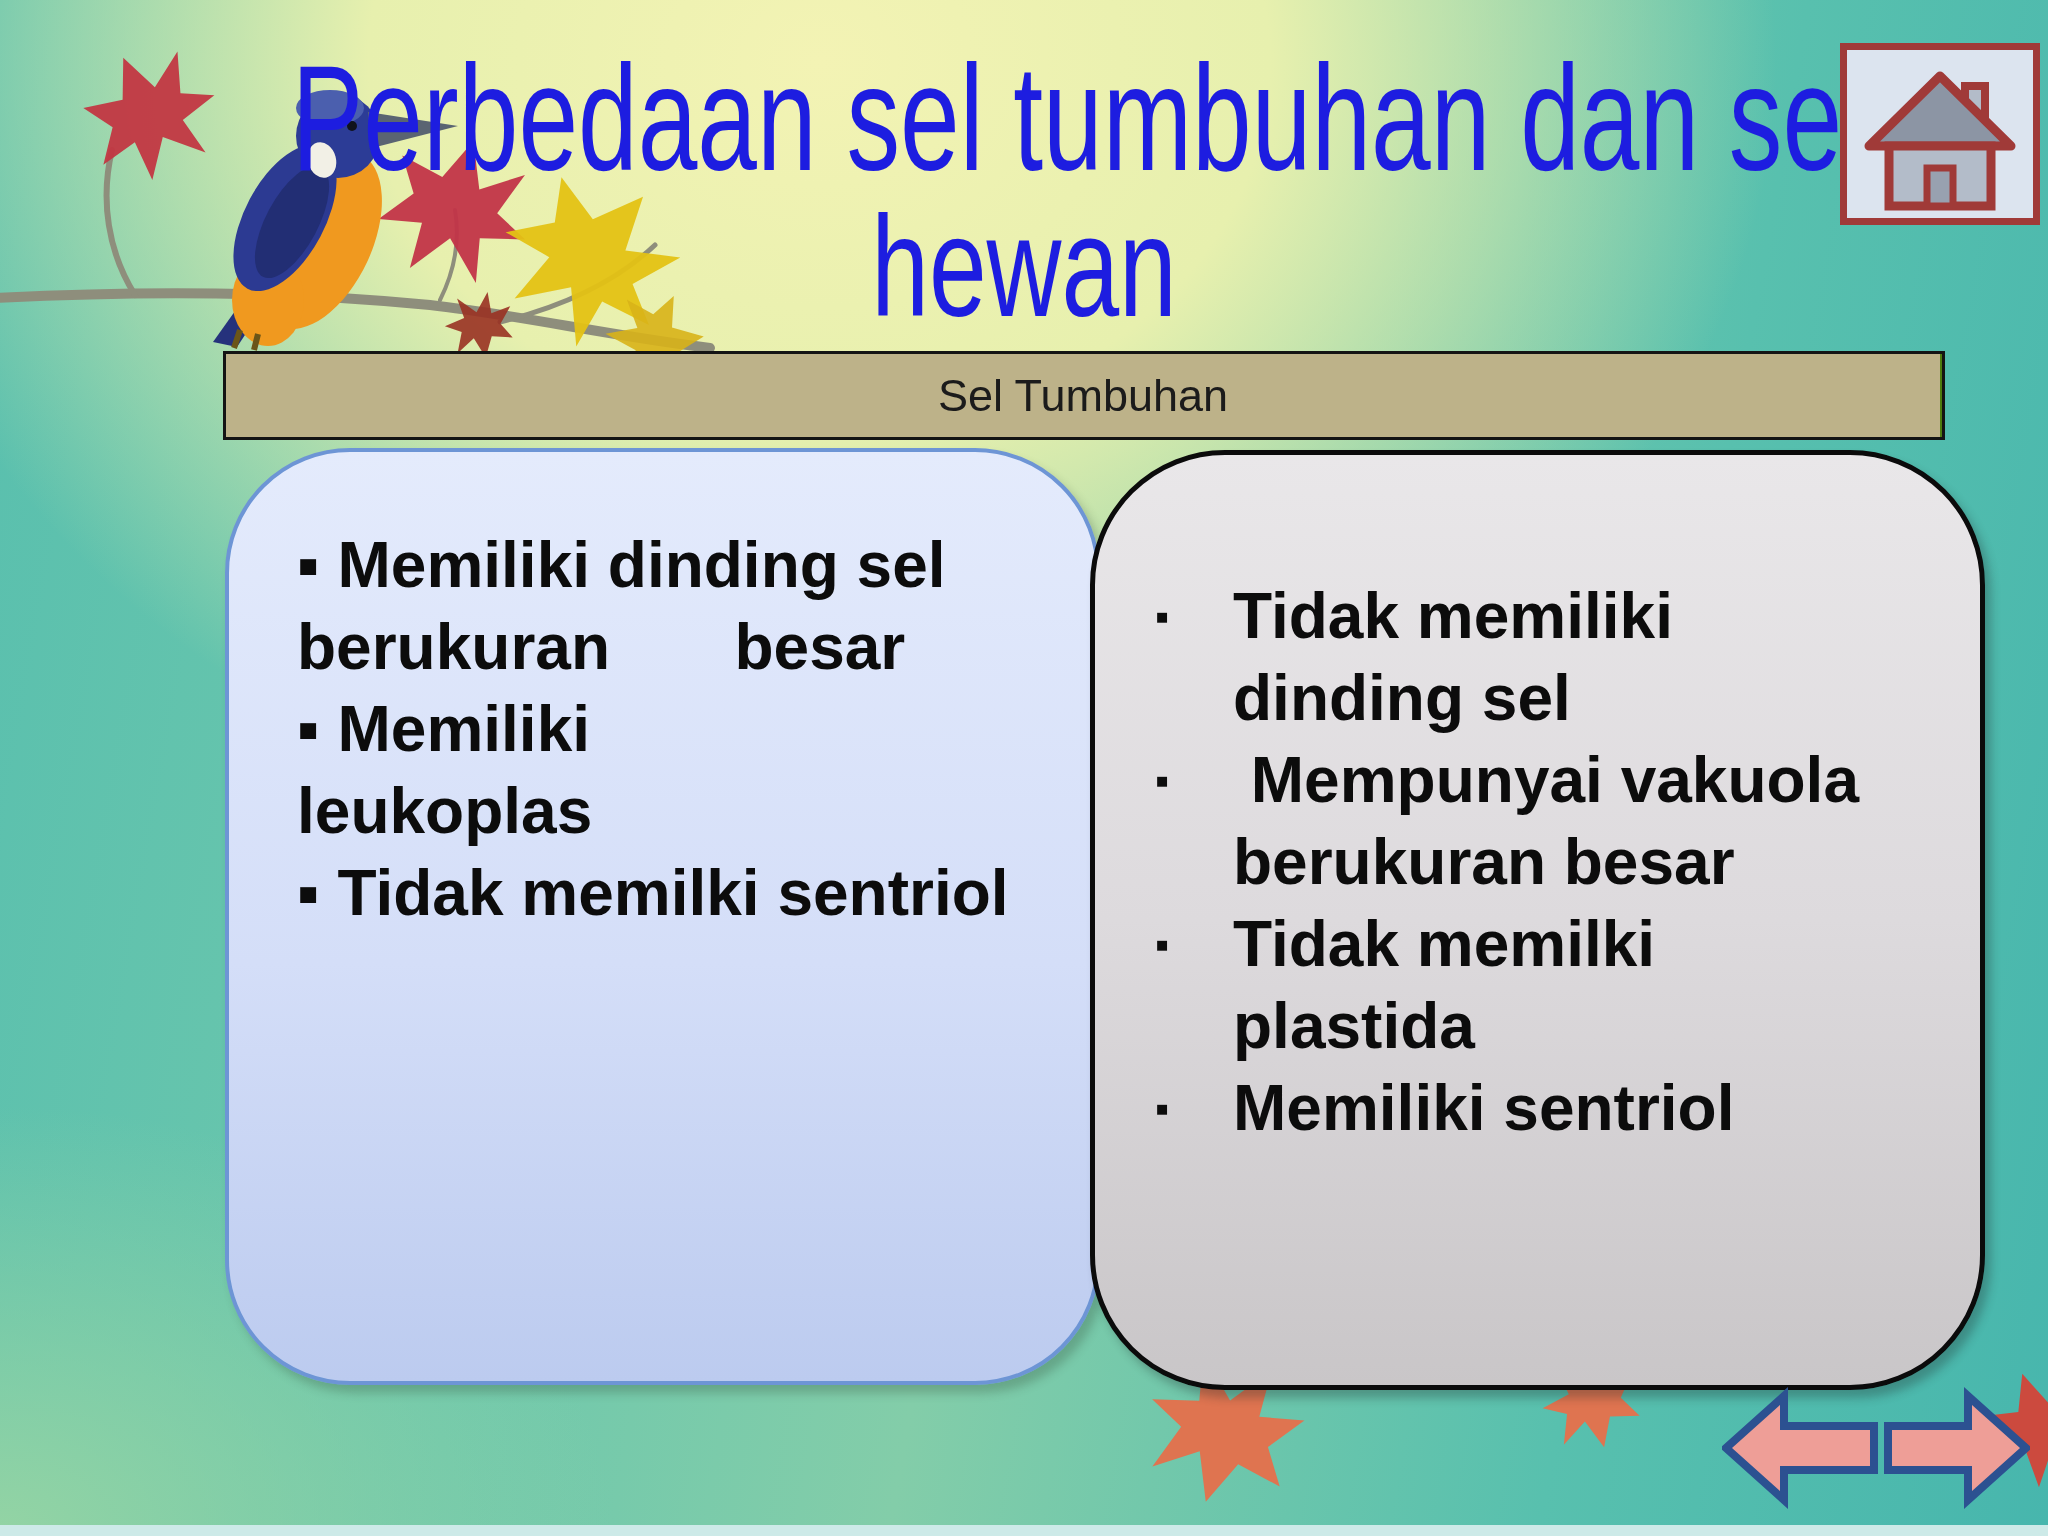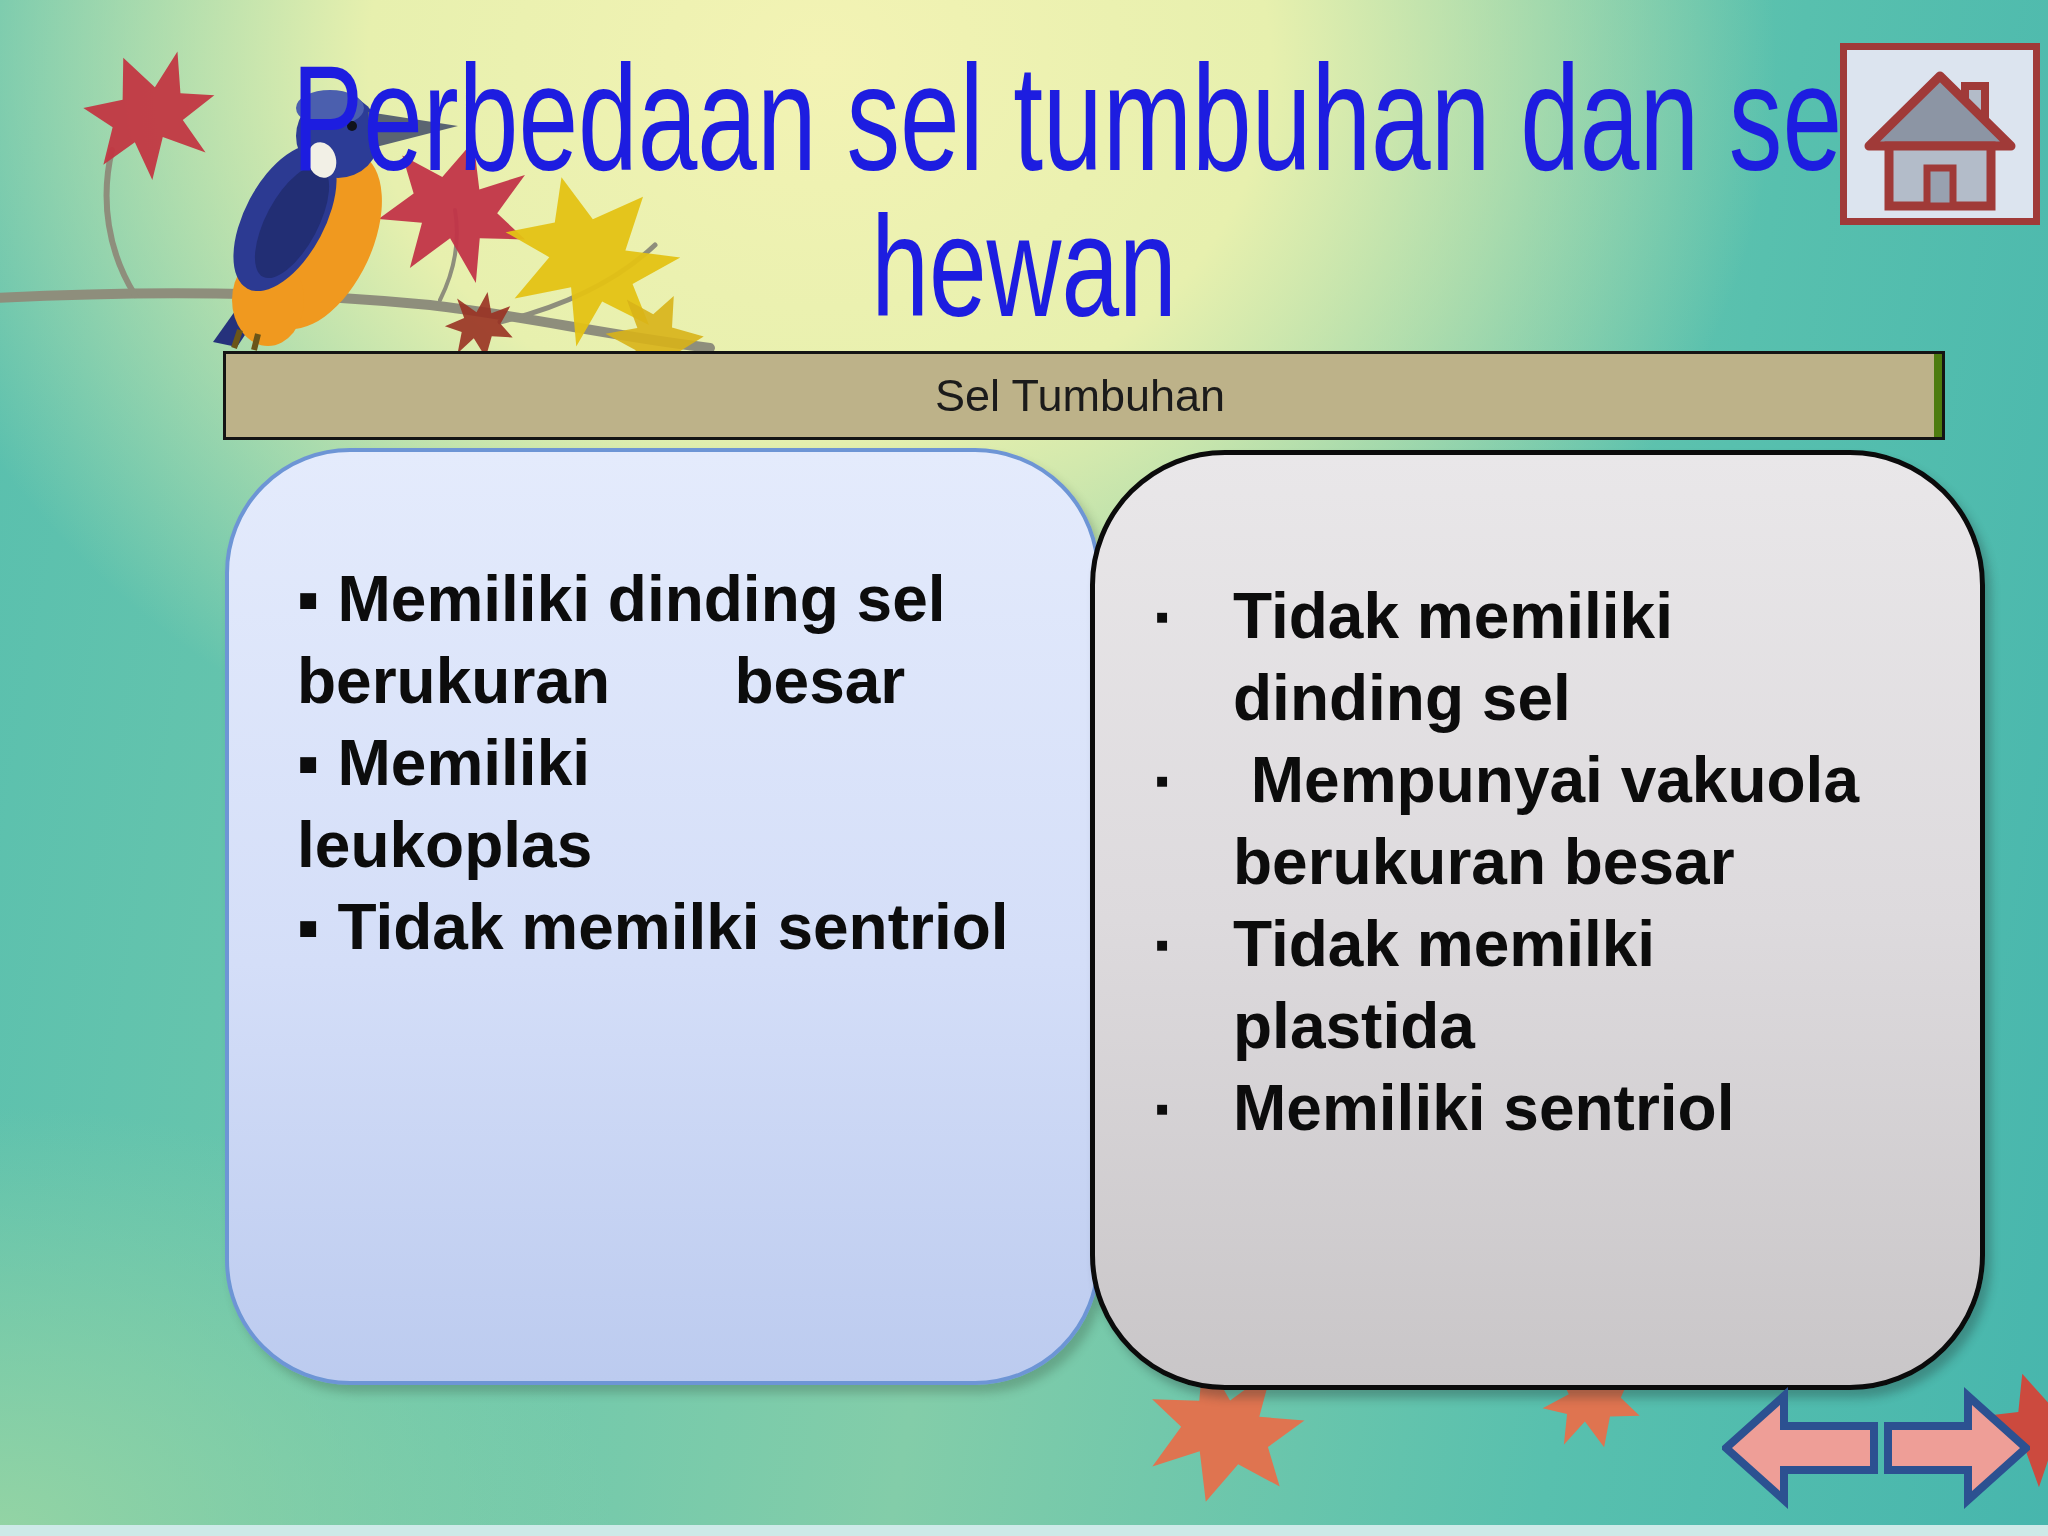--- a/index.html
+++ b/index.html
@@ -14,36 +14,36 @@
   .decor{position:absolute;left:0;top:0;z-index:1;}
   .title{position:absolute;left:0;top:42px;width:2048px;text-align:center;z-index:3;color:#1d1de0;}
   .title-line1{font-size:150px;line-height:152px;transform:scaleX(.715);transform-origin:50% 50%;white-space:nowrap;}
   .title-line2{font-size:142px;line-height:146px;transform:scaleX(.73);transform-origin:50% 50%;white-space:nowrap;}
   .thead{
     position:absolute;left:223px;top:351px;width:1722px;height:89px;z-index:2;
     display:flex;background:#bdb289;border:3px solid #141414;box-sizing:border-box;
   }
   .thcell{flex:1;display:flex;align-items:center;justify-content:center;
     font-size:45px;color:#1b1b1b;}
-  .thcell.first{border-right:8px solid #4d7c0f;text-align:right;}
+  .thcell.first{border-right:2px solid #4d7c0f;text-align:right;}
   .box{position:absolute;box-sizing:border-box;}
   .left-box{
     left:225px;top:448px;width:875px;height:937px;z-index:2;
     border:4px solid #6d95d5;border-radius:125px;
     background:linear-gradient(180deg,#e4ebfc 0%,#d4def8 55%,#bccbef 100%);
     box-shadow:6px 8px 10px rgba(40,60,40,.25);
   }
   .right-box{
     left:1090px;top:450px;width:895px;height:940px;z-index:3;
     border:5px solid #0b0b0b;border-radius:135px;
     background:linear-gradient(180deg,#e9e7e9 0%,#dddadd 50%,#c9c6c8 100%);
     box-shadow:6px 8px 10px rgba(30,40,40,.3);
   }
   .lb-text{position:absolute;left:68px;top:72px;right:34px;
-    font-weight:bold;font-size:64px;line-height:82px;color:#0c0c0c;margin-top:34px;}
+    font-weight:bold;font-size:64px;line-height:82px;color:#0c0c0c;}
   .lb-line{white-space:pre-wrap;}
   .rb-text{position:absolute;left:60px;top:120px;right:28px;
     font-weight:bold;font-size:64px;line-height:82px;color:#0c0c0c;}
   .r-item{display:flex;align-items:flex-start;}
   .r-bullet{flex:none;width:78px;font-size:40px;line-height:82px;}
   .r-itext{white-space:pre-wrap;}
   .home-btn{
     position:absolute;left:1840px;top:43px;width:200px;height:182px;z-index:4;
     background:#dce4ef;border:7px solid #a03a38;box-sizing:border-box;cursor:pointer;
   }

